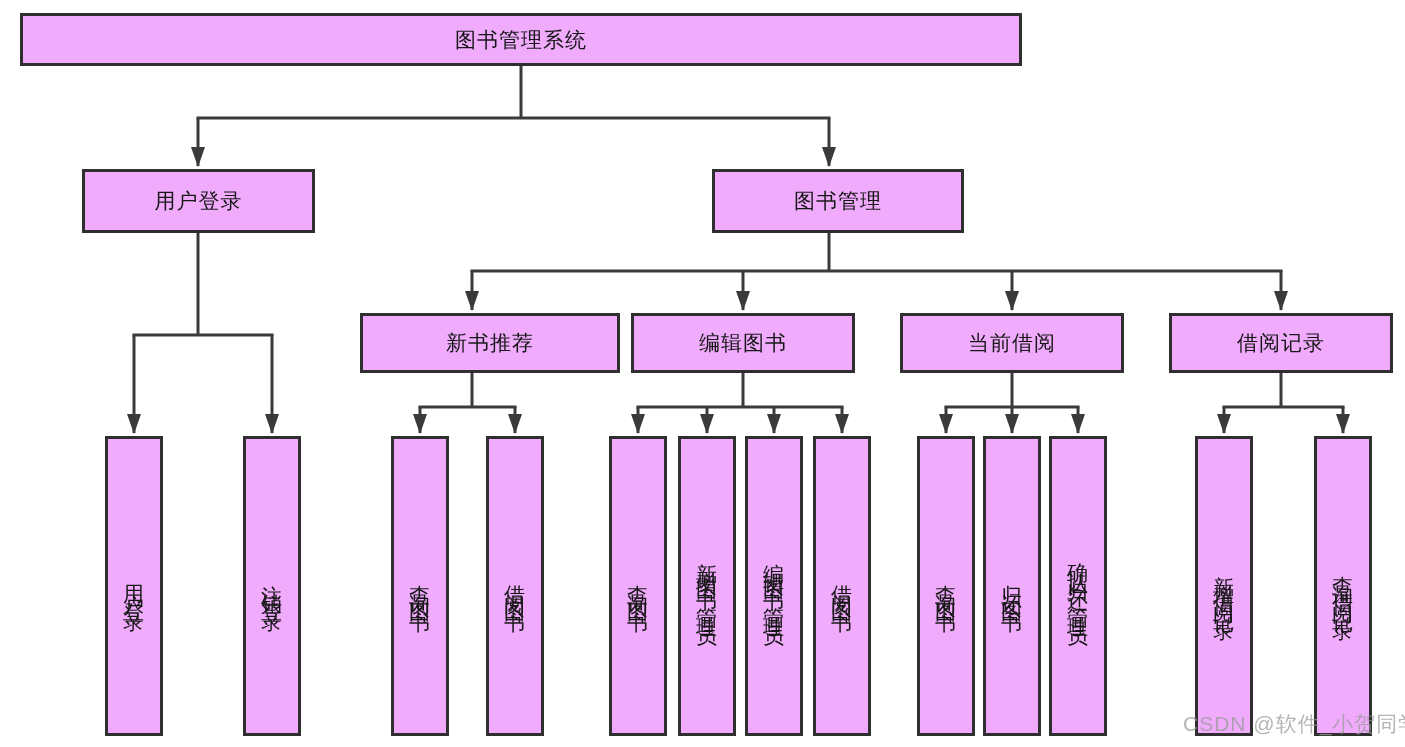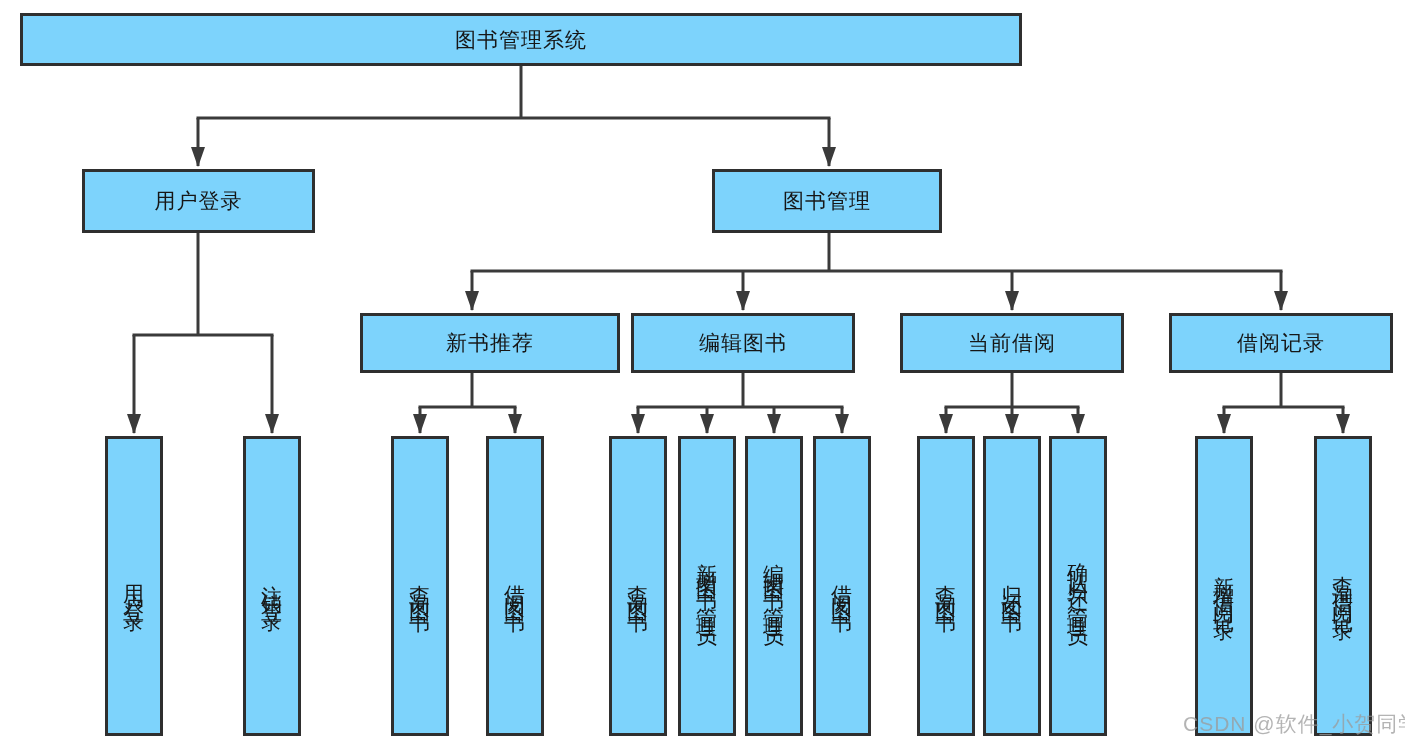--- a/index.html
+++ b/index.html
@@ -2,21 +2,21 @@
 <html><head>
 <meta charset="utf-8">
 <style>
   html,body{margin:0;padding:0;background:#ffffff;}
   .canvas{
     position:relative;width:1405px;height:747px;background:#ffffff;
     font-family:"Liberation Sans","DejaVu Sans",sans-serif;overflow:hidden;
   }
   svg.connectors{position:absolute;left:0;top:0;z-index:1;}
   .box{
-    position:absolute;background:#7dd3fc;border:3px solid #2f2f2f;
+    position:absolute;background:#f0abfc;border:3px solid #2f2f2f;
     box-sizing:border-box;display:flex;align-items:center;justify-content:center;
     color:#161616;z-index:2;
   }
   .hlabel{font-size:21px;letter-spacing:1px;white-space:nowrap;}
   .vlabel{
     writing-mode:vertical-rl;text-orientation:mixed;
     font-size:21px;line-height:1;letter-spacing:9px;white-space:nowrap;
   }
   .watermark{
     position:absolute;left:1183px;top:710px;z-index:5;
@@ -84,21 +84,21 @@
     </g>
   </svg>
 
   <div class="box" style="left:20px;top:13px;width:1002px;height:53px">
     <span class="hlabel">图书管理系统</span>
   </div>
 
   <div class="box" style="left:82px;top:169px;width:233px;height:64px">
     <span class="hlabel">用户登录</span>
   </div>
-  <div class="box" style="left:712px;top:169px;width:230px;height:64px">
+  <div class="box" style="left:712px;top:169px;width:252px;height:64px">
     <span class="hlabel">图书管理</span>
   </div>
 
   <div class="box" style="left:360px;top:313px;width:260px;height:60px">
     <span class="hlabel">新书推荐</span>
   </div>
   <div class="box" style="left:631px;top:313px;width:224px;height:60px">
     <span class="hlabel">编辑图书</span>
   </div>
   <div class="box" style="left:900px;top:313px;width:224px;height:60px">

